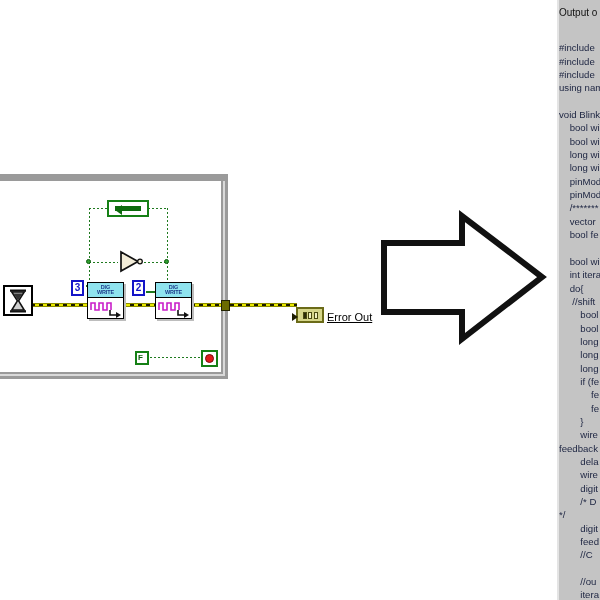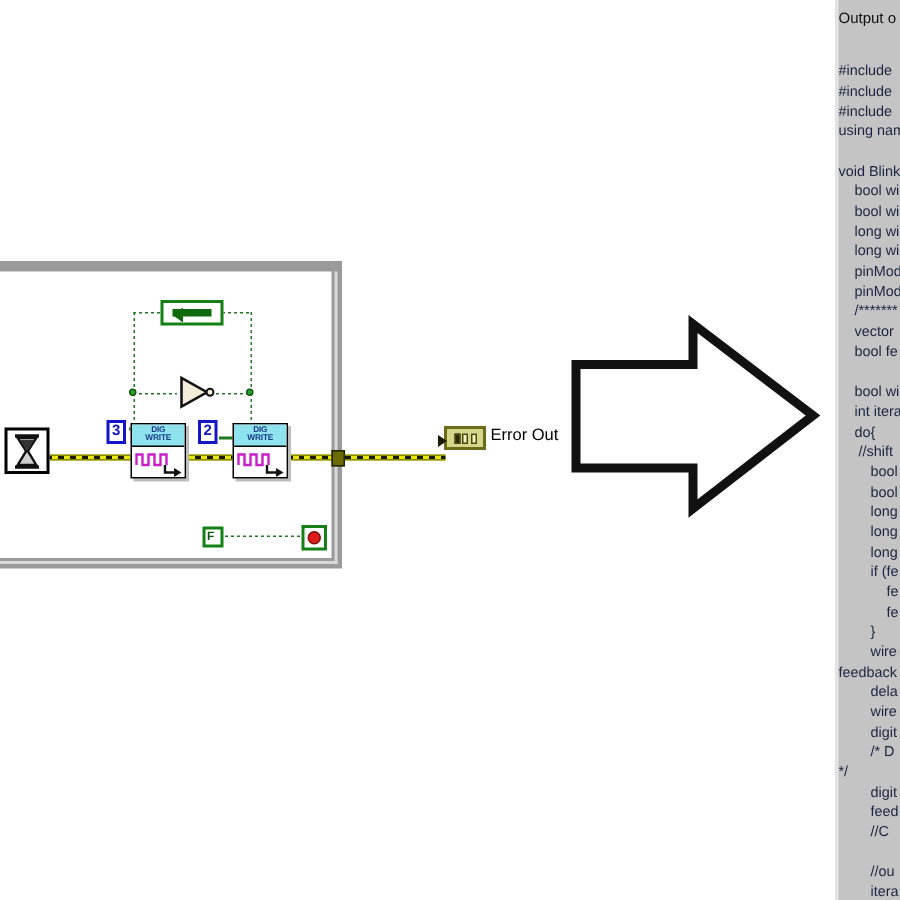--- a/index.html
+++ b/index.html
@@ -198,22 +198,22 @@
   
   #not-gate {
     position: absolute;
     left: 117px; top: 249px;
     width: 28px; height: 25px;
   }
 
   
   #error-out {
     position: absolute;
-    left: 296px; top: 284px;
-    display: flex; align-items: flex-start;
+    left: 296px; top: 307px;
+    display: flex; align-items: flex-end; text-decoration: underline;
   }
   #error-out-term {
     width: 28px; height: 16px;
     background: #d6d68a;
     border: 2px solid #6b6b18;
     display: flex; align-items: center; justify-content: center;
     gap: 1.5px;
     position: relative;
   }
   #error-out-term .seg {

